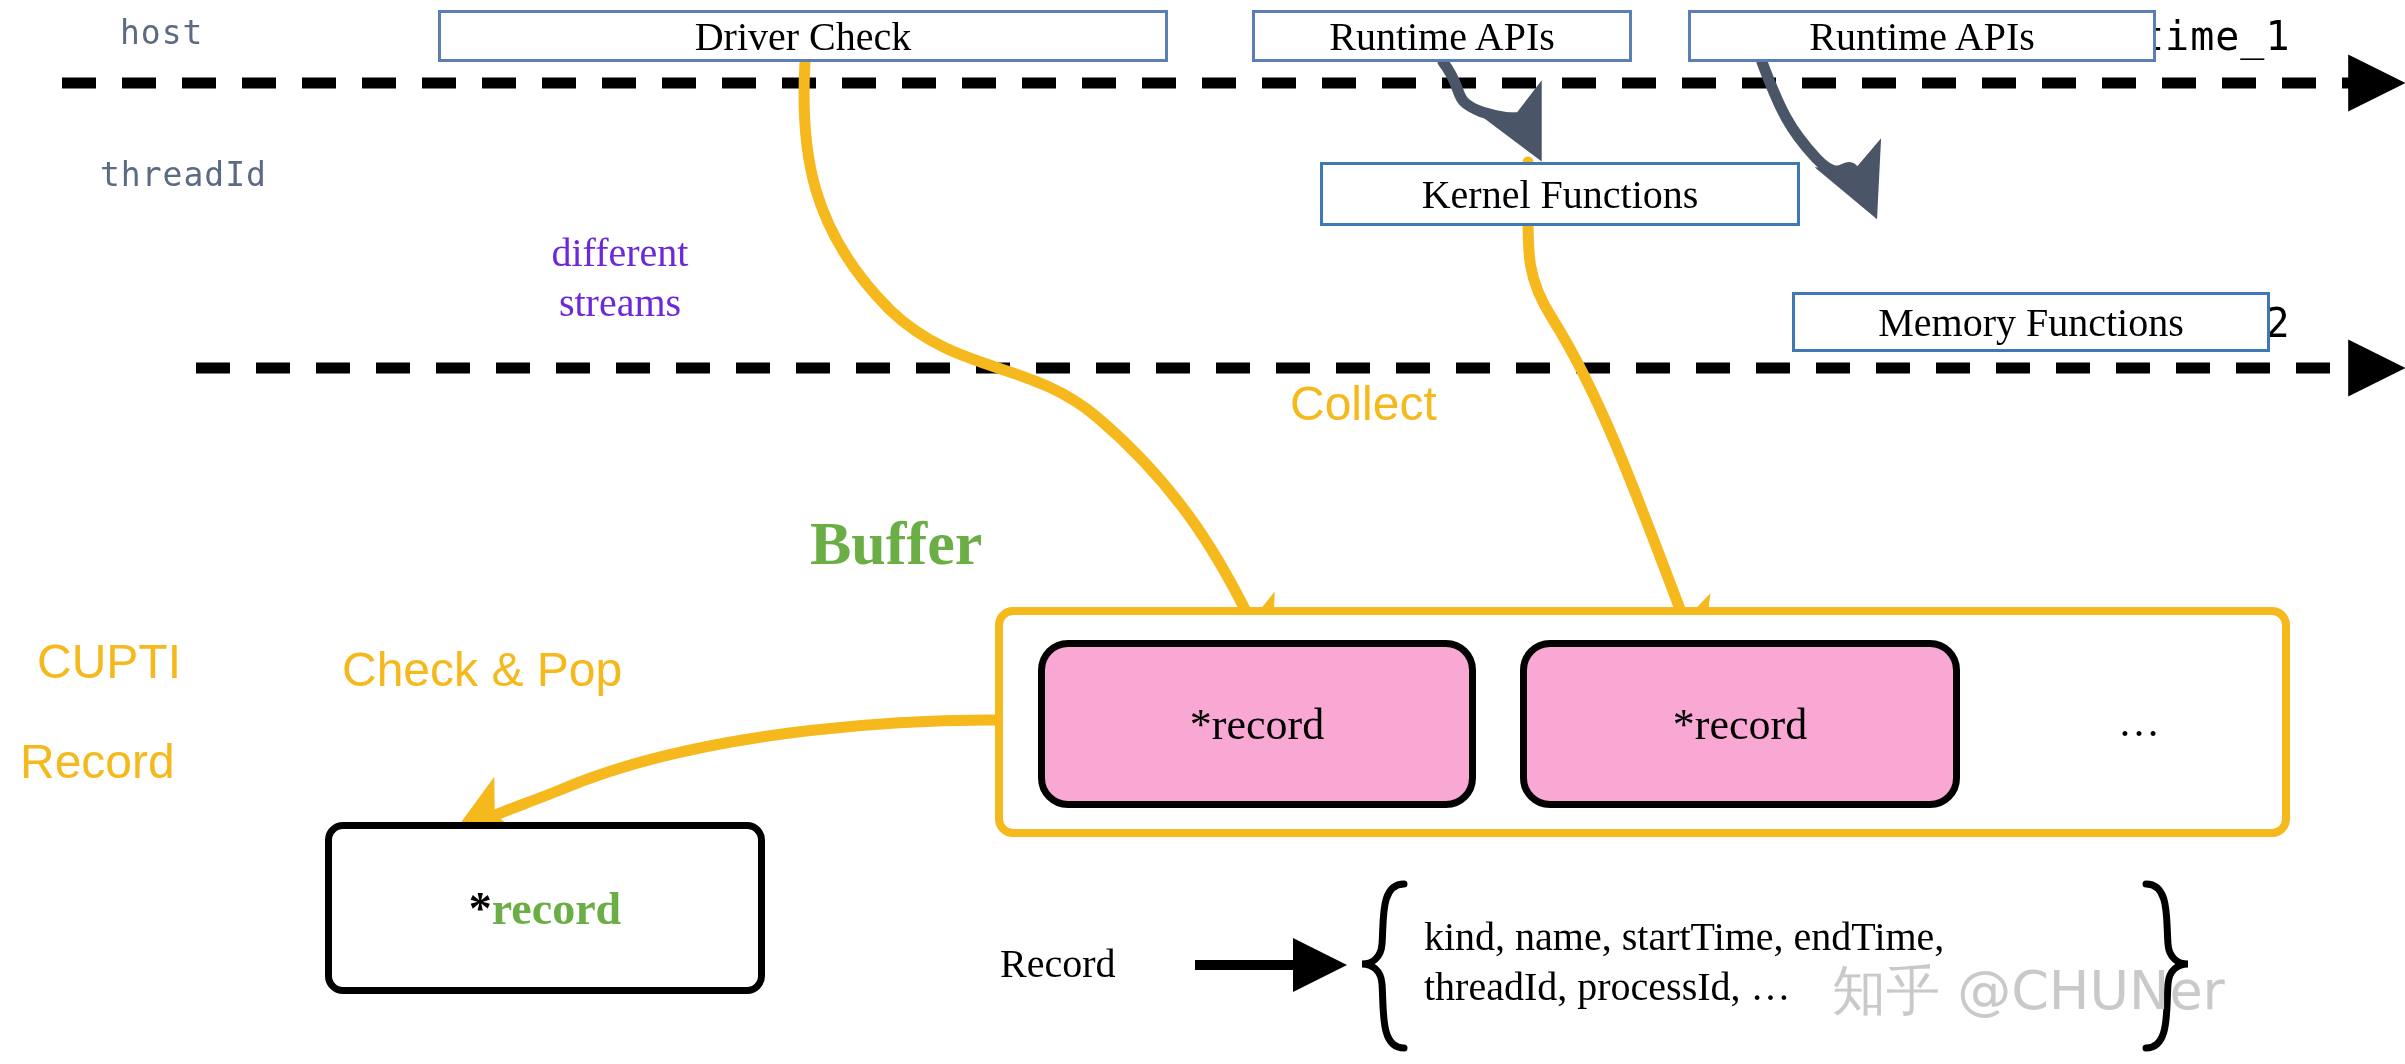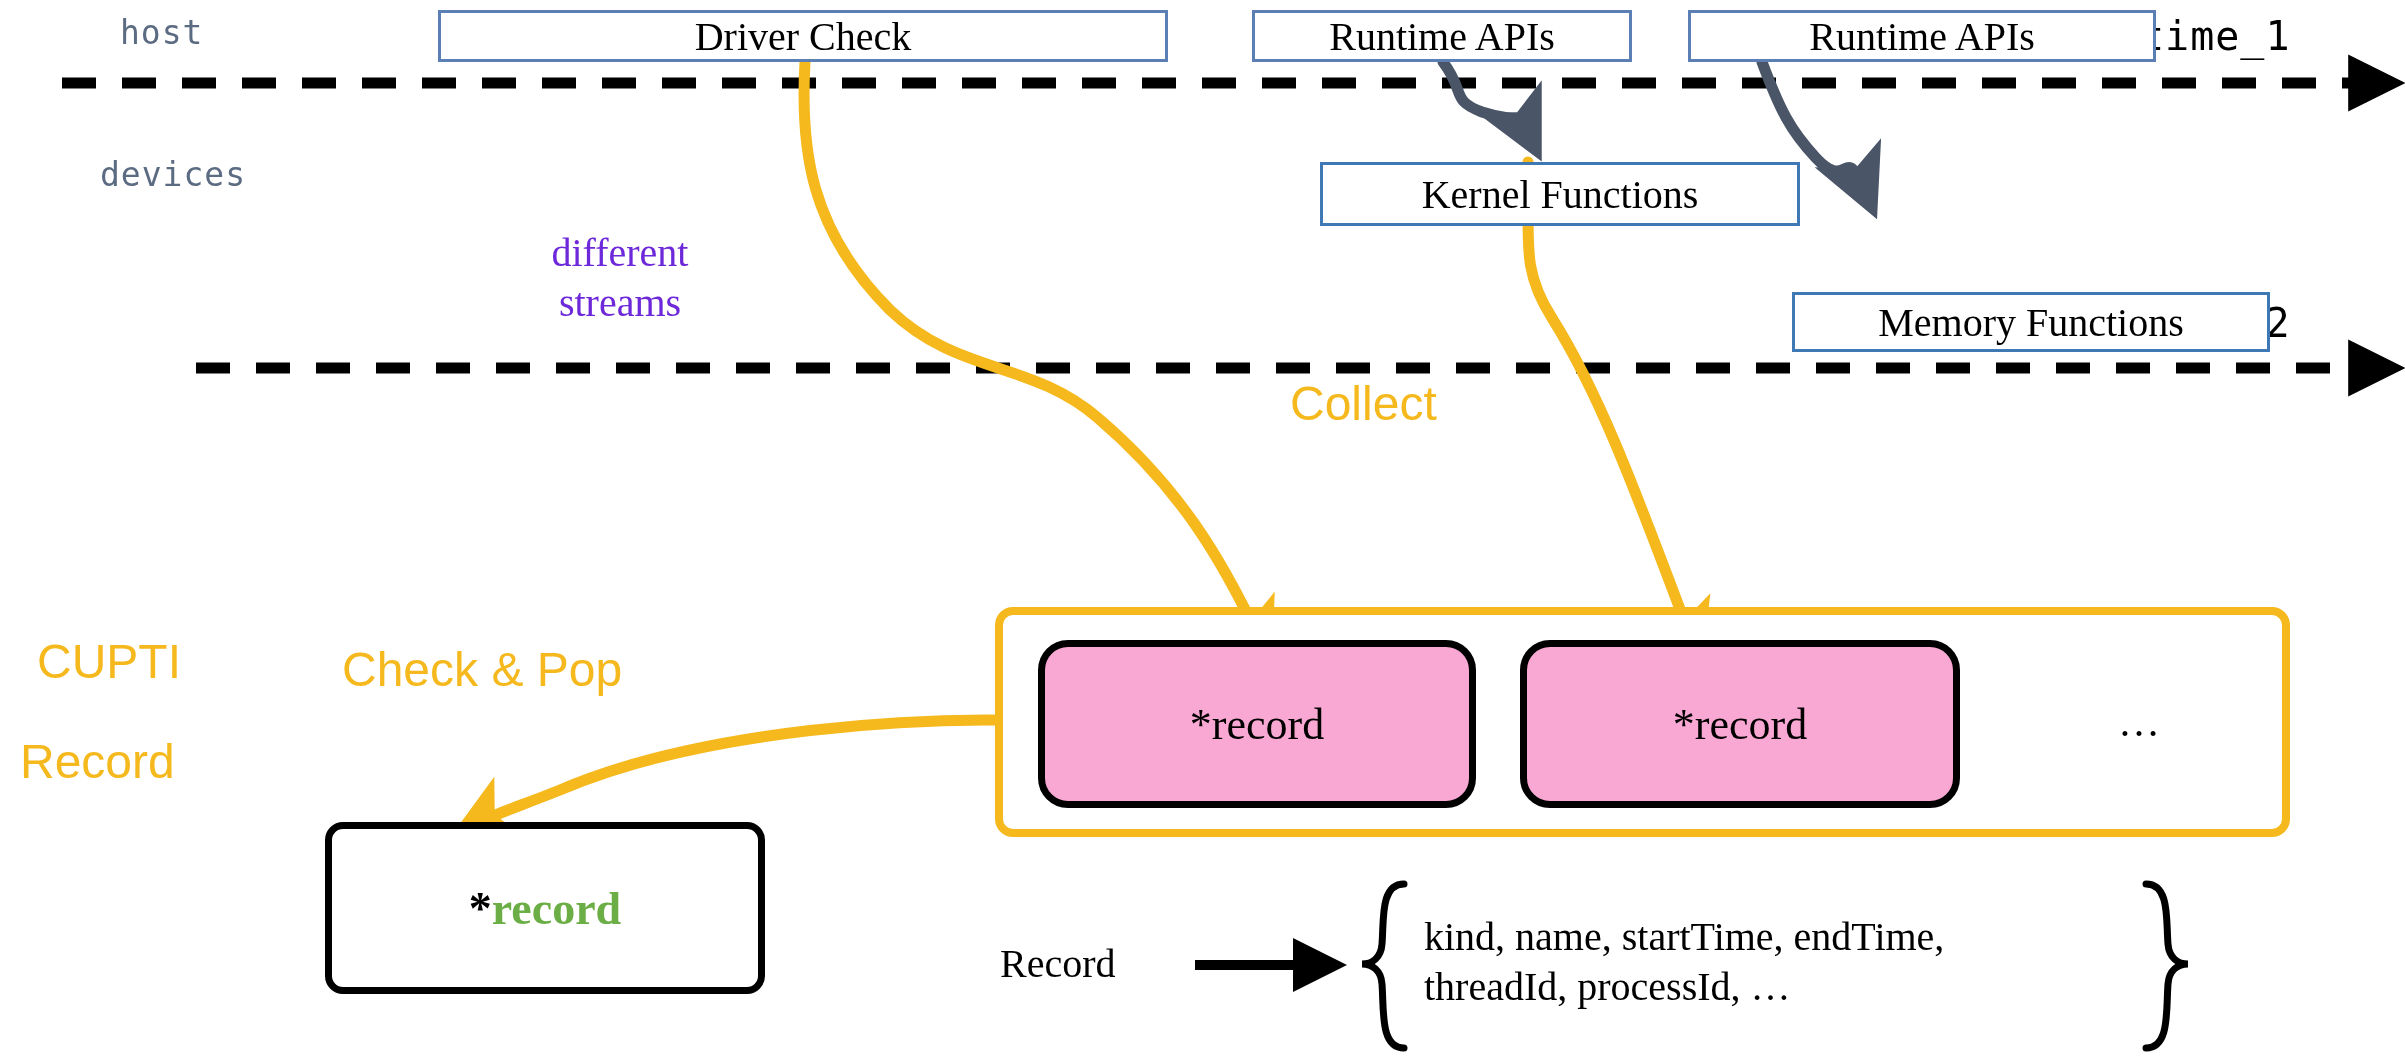--- a/index.html
+++ b/index.html
@@ -220,41 +220,42 @@
     </g>
 
     <g>
       <path d="M2146,884 C2170,884 2166,920 2168,944 C2169,958 2178,964 2188,964
                C2178,964 2169,970 2168,984 C2166,1010 2170,1048 2146,1048" fill="none" stroke="#000000" stroke-width="7" stroke-linecap="round"></path>
     </g>
   </svg>
 
   <div class="mono-label" style="left:120px; top:13px;">host</div>
 
-  <div class="mono-label" style="left:100px; top:155px;">devices</div>
+  <div class="mono-label" style="left:100px; top:155px;">threadId</div>
 
   <div class="mono-time" style="left:2140px; top:13px;">time_1</div>
 
   <div class="mono-time" style="left:2140px; top:300px;">time_2</div>
 
   <div class="api-box" style="left:438px; top:10px; width:730px; height:52px;">Driver Check</div>
 
   <div class="api-box" style="left:1252px; top:10px; width:380px; height:52px;">Runtime APIs</div>
 
   <div class="api-box" style="left:1688px; top:10px; width:468px; height:52px;">Runtime APIs</div>
 
   <div class="api-box strong-border" style="left:1320px; top:162px; width:480px; height:64px;">Kernel Functions</div>
 
   <div class="api-box strong-border" style="left:1792px; top:292px; width:478px; height:60px;">Memory Functions</div>
 
   <div class="serif-note" style="left:500px; top:228px; width:240px;">different</div>
   <div class="serif-note" style="left:500px; top:278px; width:240px;">streams</div>
 
   <div class="accent-sans" style="left:1290px; top:372px;">Collect</div>
 
+  <div class="buffer-label" style="left:810px; top:508px;">Buffer</div>
 
   <div class="accent-sans" style="left:37px; top:630px;">CUPTI</div>
   <div class="accent-sans" style="left:20px; top:730px;">Record</div>
 
   <div class="accent-sans" style="left:342px; top:638px;">Check &amp; Pop</div>
 
   <div class="buffer-box" style="left:995px; top:607px; width:1295px; height:230px;"></div>
 
   <div class="record-chip" style="left:1038px; top:640px; width:438px; height:168px;">*record</div>
 
@@ -267,14 +268,15 @@
     <span class="word">record</span>
   </div>
 
   <div class="legend-title" style="left:1000px; top:940px;">Record</div>
 
   <div class="legend-fields" style="left:1424px; top:912px;">
     <div>kind, name, startTime, endTime,</div>
     <div>threadId, processId, …</div>
   </div>
 
+  <div class="watermark" style="left:1832px; top:955px;">知乎 @CHUNer</div>
 
 </div>
 
 </body></html>

